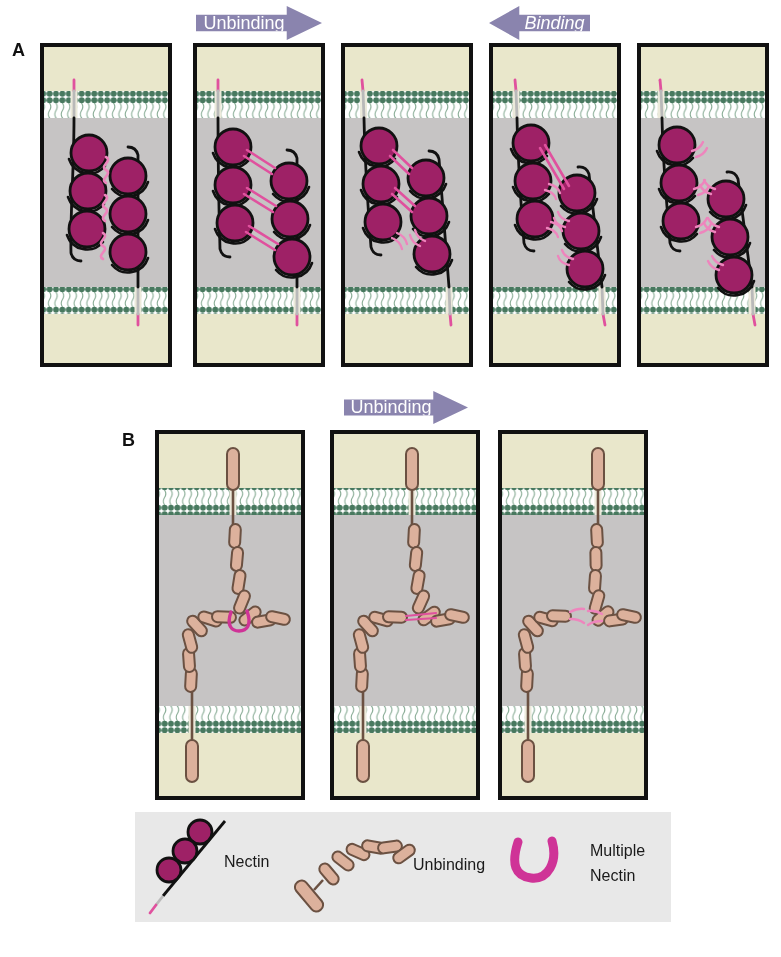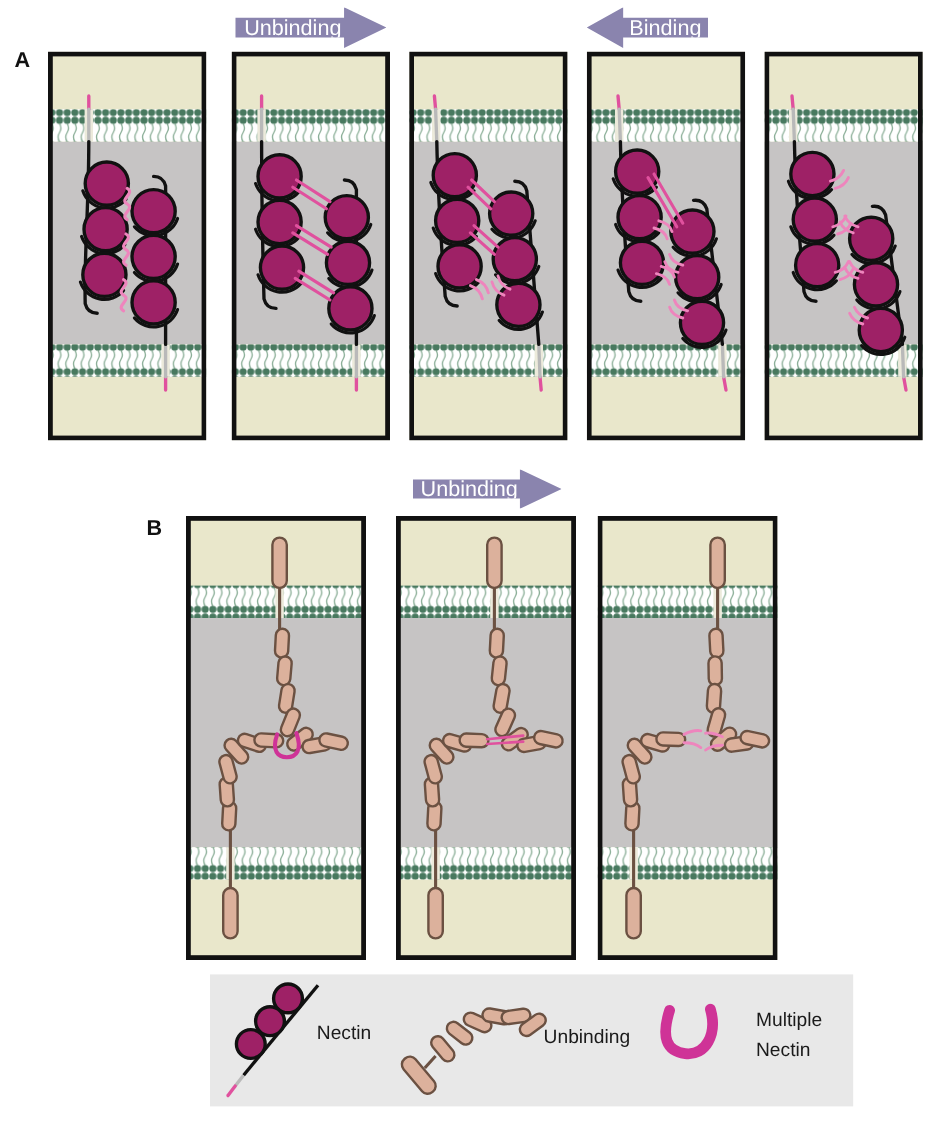--- a/index.html
+++ b/index.html
@@ -16,22 +16,22 @@
     --multiple-bonds:#cf3397;
   }
   html,body{margin:0;padding:0;background:#ffffff;font-family:"Liberation Sans",sans-serif;}
   #canvas{position:relative;width:781px;height:957px;background:#ffffff;overflow:hidden;}
   .panel-label{position:absolute;font-weight:bold;font-size:18px;color:#111;}
   .apanel{position:absolute;top:43px;width:132px;height:324px;}
   .bpanel{position:absolute;top:430px;width:150px;height:370px;}
   .arrow{position:absolute;background:var(--arrow-purple);color:#ffffff;font-size:18px;
          display:flex;align-items:center;justify-content:center;}
   .arrow-right{clip-path:polygon(0 26%,72% 26%,72% 0,100% 50%,72% 100%,72% 74%,0 74%);padding-right:30px;box-sizing:border-box;}
-  .arrow-left{clip-path:polygon(100% 26%,30% 26%,30% 0,0 50%,30% 100%,30% 74%,100% 74%);padding-left:30px;box-sizing:border-box;}
-  .legend{position:absolute;left:135px;top:812px;width:536px;height:110px;background:var(--legend-background);margin-left:40px;}
+  .arrow-left{clip-path:polygon(100% 26%,30% 26%,30% 0,0 50%,30% 100%,30% 74%,100% 74%);padding-left:30px;box-sizing:border-box;font-style:italic;}
+  .legend{position:absolute;left:135px;top:812px;width:536px;height:110px;background:var(--legend-background);}
   .legend-label{position:absolute;font-size:16px;color:#1a1a1a;}
   .legend-svg{position:absolute;}
   
   .fil{stroke:#111;stroke-width:2.8;fill:none;stroke-linecap:round;}
   .filgray{stroke:#b9b9b9;}
   .filtip{stroke:var(--bond-pink);}
   .nec{fill:var(--nectin);stroke:#111;stroke-width:2.8;}
   .hook{stroke:#111;stroke-width:2.6;fill:none;stroke-linecap:round;}
   .bond{stroke:var(--bond-pink);stroke-width:2.6;fill:none;stroke-linecap:round;}
   .bondl{stroke:var(--bond-light);stroke-width:2.6;fill:none;stroke-linecap:round;}

